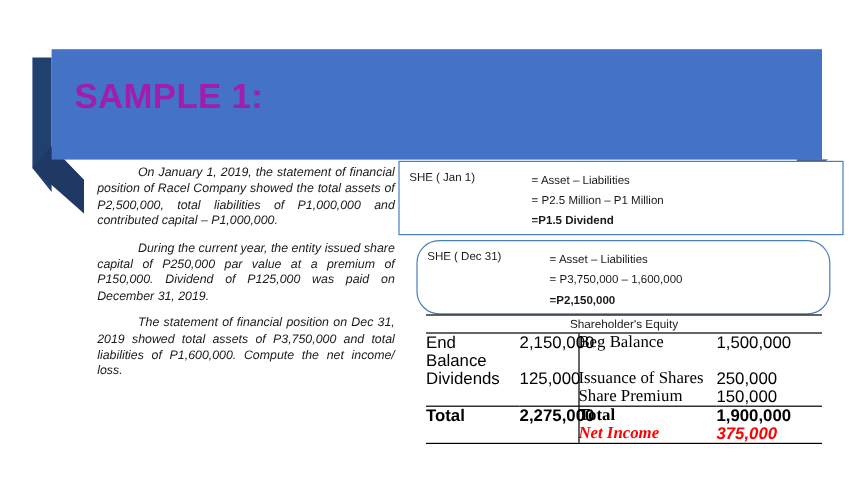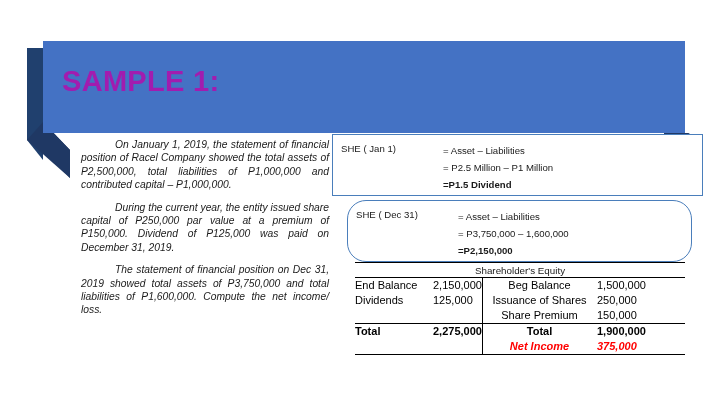--- a/index.html
+++ b/index.html
@@ -134,25 +134,25 @@
   }
   table.eq-tbl {
     width: 100%;
     border-collapse: collapse;
     table-layout: fixed;
   }
   table.eq-tbl td {
     padding: 0;
     line-height: 15px;
     vertical-align: top;
-    font-size: 11px;
+    font-size: 14px;
   }
   td.c1 { width: 78px;  text-align: left;  padding-left: 1px; }
   td.c2 { width: 49px;  text-align: left; padding-right: 1px; }
-  td.c3 { width: 115px; text-align: center;  padding-left: 3px; }
+  td.c3 { width: 115px; text-align: left;  padding-left: 3px; font-family: Liberation Serif, serif; }
   td.c4 { width: 88px;  text-align: left; padding-right: 2px; }
   tr.row-total td { font-weight: bold; border-top: 1.8px solid #000000; }
   tr.row-net td { font-weight: bold; font-style: italic; color: #ff0000; }
   tr.row-premium td.c3,
   tr.row-premium td.c4 { border-bottom: 0; }
   #equity-bottom-rule {
     border-top: 1.4px solid #000000;
     height: 0;
   }
 </style>

